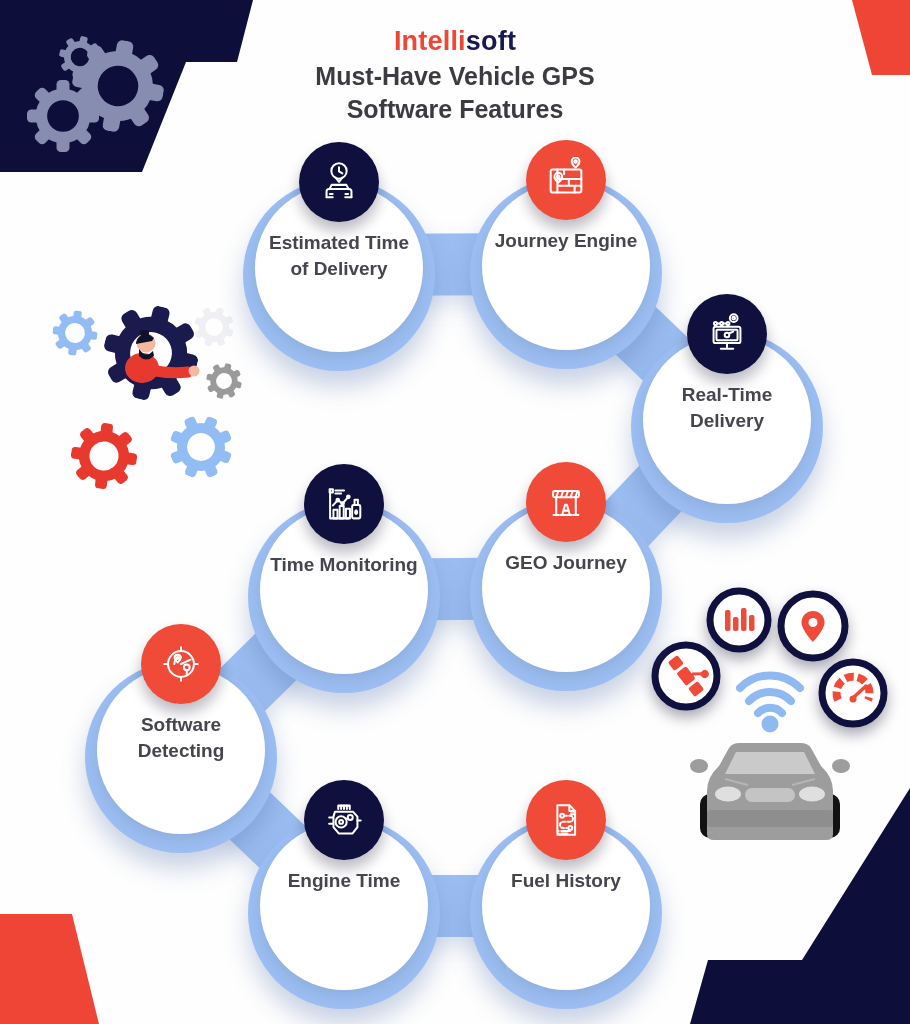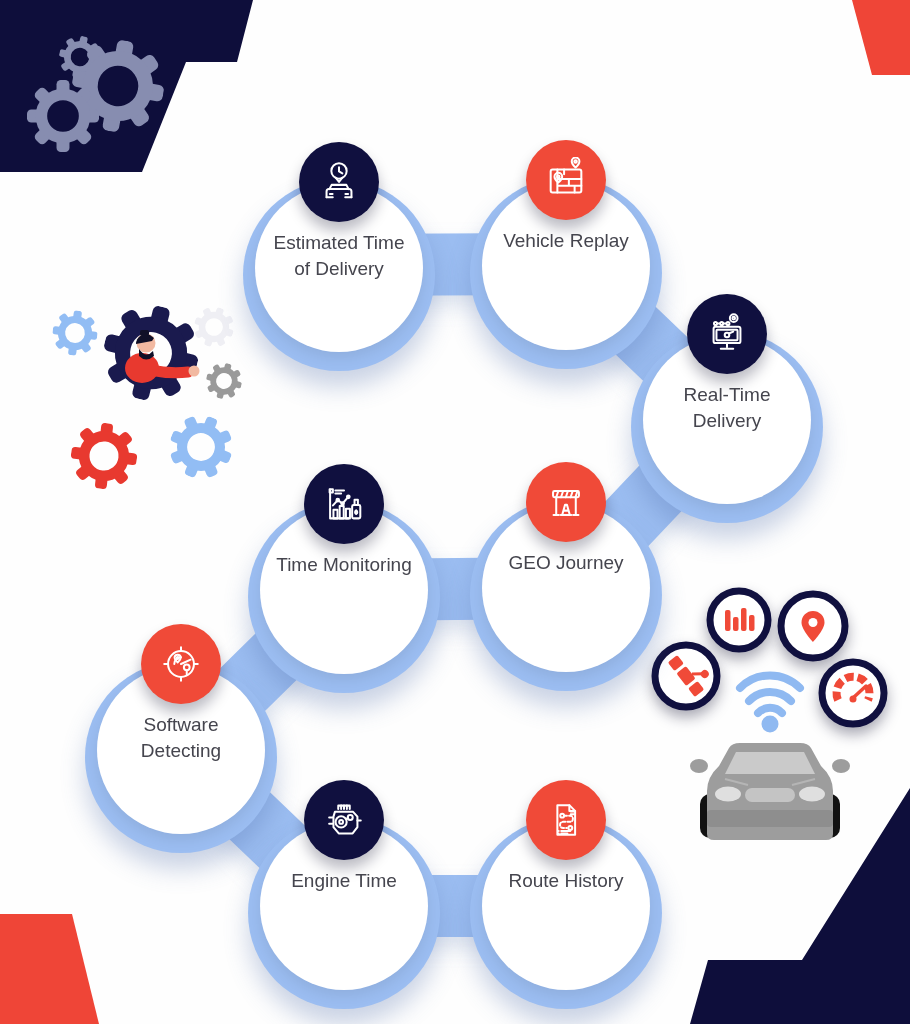--- a/index.html
+++ b/index.html
@@ -25,21 +25,21 @@
        box-shadow:0 16px 24px rgba(80,110,170,.30);}
   .node .face{position:absolute;left:-84px;top:-84px;width:168px;height:168px;
        border-radius:50%;background:#ffffff;
        box-shadow:0 6px 14px rgba(0,0,0,.08);}
   .node .badge{position:absolute;left:-40px;top:-126px;width:80px;height:80px;
        border-radius:50%;display:flex;align-items:center;justify-content:center;
        box-shadow:0 9px 14px rgba(10,10,40,.28);}
   .badge-navy{background:#10103F;}
   .badge-red{background:#F04A38;}
   .node .label{position:absolute;left:-75px;top:-38px;width:150px;
-       text-align:center;font-size:19px;line-height:26px;font-weight:400;
+       text-align:center;font-size:19px;line-height:26px;font-weight:700;
        color:#45454E;}
   .icon-art{stroke:#ffffff;fill:none;stroke-width:2.1;
        stroke-linecap:round;stroke-linejoin:round;}
 </style>
 </head>
 <body>
 
 <div id="stage">
 
   <svg id="decor" width="910" height="1024" viewBox="0 0 910 1024">
@@ -149,20 +149,22 @@
       <line x1="339" y1="265" x2="566" y2="264"></line>
       <line x1="566" y1="264" x2="727" y2="418"></line>
       <line x1="727" y1="418" x2="566" y2="588"></line>
       <line x1="566" y1="588" x2="344" y2="590"></line>
       <line x1="344" y1="590" x2="181" y2="750"></line>
       <line x1="181" y1="750" x2="344" y2="906"></line>
       <line x1="344" y1="906" x2="566" y2="906"></line>
     </g>
   </svg>
 
+  <div id="logo"><span class="p1">Intelli</span><span class="p2">soft</span></div>
+  <div id="title">Must-Have Vehicle GPS Software Features</div>
 
   <div class="node" style="left:339px;top:268px">
     <div class="ring"></div>
     <div class="face"></div>
     <div class="badge badge-navy">
       <svg width="46" height="46" viewBox="0 0 48 48" class="icon-art">
         <circle cx="24" cy="12.5" r="8"></circle>
         <path d="M24 8.5v4.5l3.5 2"></path>
         <path d="M20.5 19.5 24 24l3.5-4.5"></path>
         <path d="M11 40v-6q0-2.6 2.6-2.6h20.8q2.6 0 2.6 2.6v6"></path>
@@ -179,21 +181,21 @@
     <div class="badge badge-red">
       <svg width="46" height="46" viewBox="0 0 48 48" class="icon-art">
         <rect x="8" y="13" width="32" height="24" rx="2"></rect>
         <path d="M15 13v24M15 23h25M15 30h25M27 23v7M22 13v5M33 30v7"></path>
         <path d="M16 19.5a4 4 0 0 1 8 0c0 3-4 6-4 6s-4-3-4-6z" transform="translate(-4,1)"></path>
         <circle cx="16" cy="20.5" r="1.3"></circle>
         <path d="M30 4.5a4 4 0 0 1 8 0c0 3-4 6.5-4 6.5s-4-3.5-4-6.5z"></path>
         <circle cx="34" cy="4.8" r="1.3"></circle>
       </svg>
     </div>
-    <div class="label">Vehicle Replay</div>
+    <div class="label">Journey Engine</div>
   </div>
 
   <div class="node" style="left:727px;top:420px">
     <div class="ring"></div>
     <div class="face"></div>
     <div class="badge badge-navy">
       <svg width="46" height="46" viewBox="0 0 48 48" class="icon-art">
         <circle cx="31" cy="7.5" r="4"></circle>
           <circle cx="31" cy="7.5" r="1.4"></circle>
         <circle cx="12" cy="13" r="1.6"></circle>
@@ -289,16 +291,16 @@
       <svg width="46" height="46" viewBox="0 0 48 48" class="icon-art">
         <path d="M15 8.5h12.5l6 6v25H15z"></path>
         <path d="M27.5 8.5v6h6"></path>
         <path d="M30 19h4M30 22h4" transform="translate(-1,-4)"></path>
         <circle cx="20" cy="19.5" r="2"></circle>
         <path d="M22 19.5h6q3.2 0 3.2 3.2t-3.2 3.2h-7q-3.2 0-3.2 3.2t3.2 3.2h4" stroke-dasharray="3 2.2"></path>
         <circle cx="28.5" cy="32.3" r="2"></circle>
         <path d="M19 35.5h9.5M19 38h6.5M16.3 35.5h.1M16.3 38h.1"></path>
       </svg>
     </div>
-    <div class="label">Route History</div>
+    <div class="label">Fuel History</div>
   </div>
 
 </div>
 
 </body></html>

